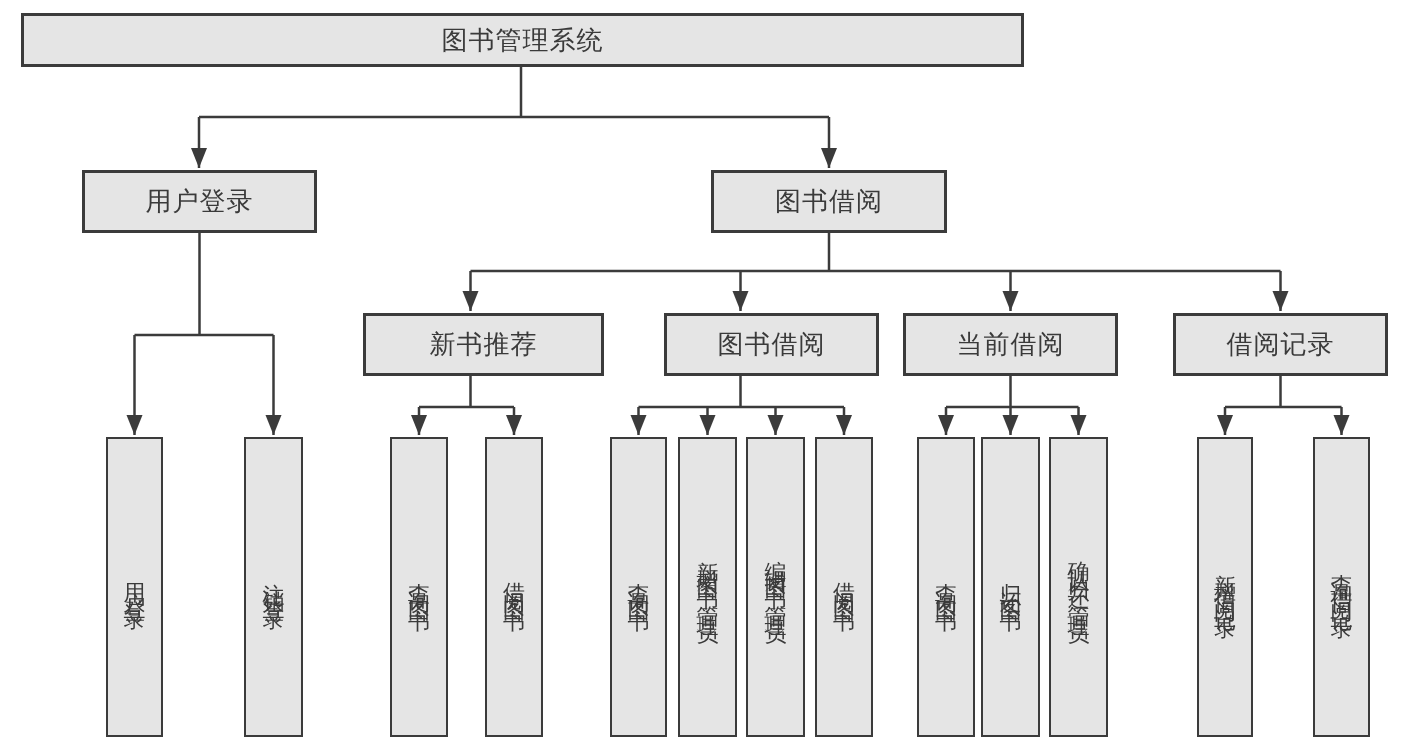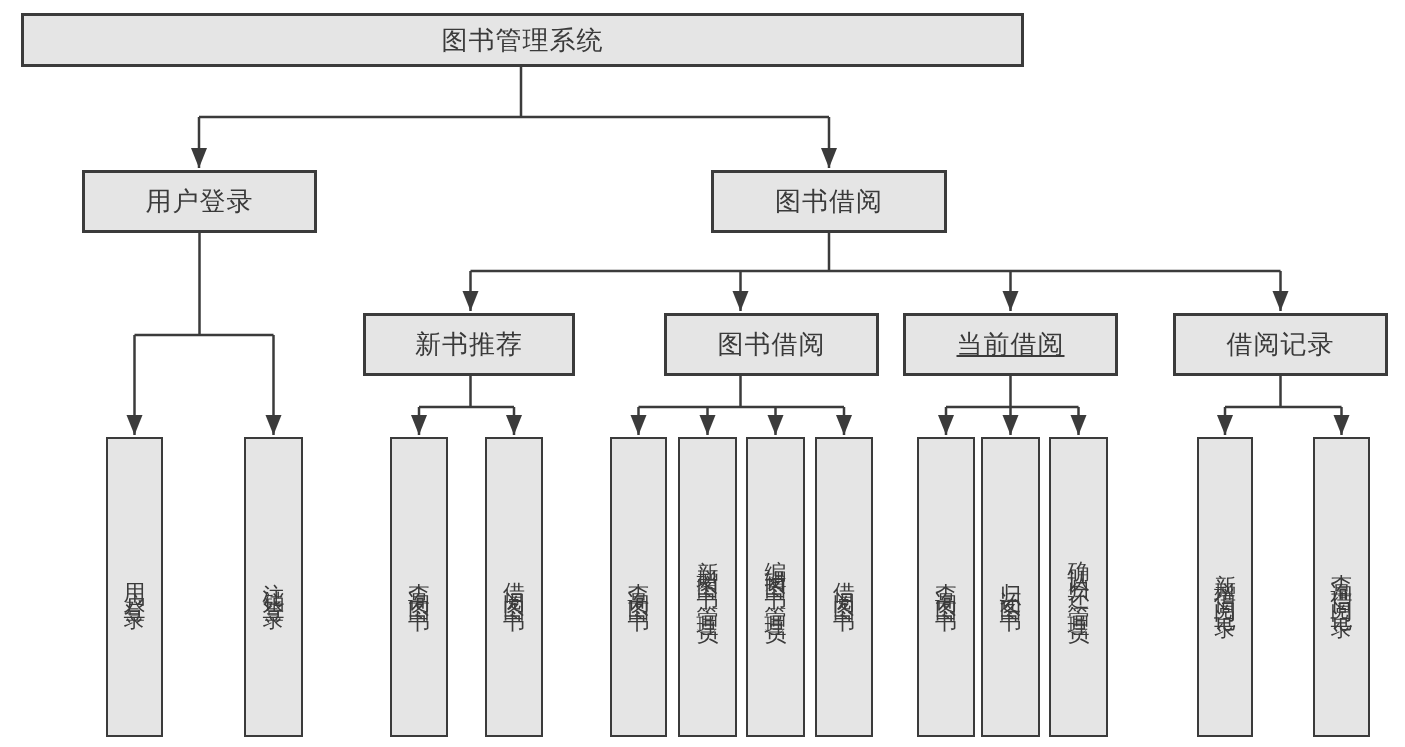--- a/index.html
+++ b/index.html
@@ -110,27 +110,27 @@
     <span>图书管理系统</span>
   </div>
 
   <div class="node hnode" style="left:82px;top:170px;width:235px;height:63px;">
     <span>用户登录</span>
   </div>
   <div class="node hnode" style="left:711px;top:170px;width:236px;height:63px;">
     <span>图书借阅</span>
   </div>
 
-  <div class="node hnode" style="left:363px;top:313px;width:212px;height:63px;">
+  <div class="node hnode" style="left:363px;top:313px;width:241px;height:63px;">
     <span>新书推荐</span>
   </div>
   <div class="node hnode" style="left:664px;top:313px;width:215px;height:63px;">
     <span>图书借阅</span>
   </div>
-  <div class="node hnode" style="left:903px;top:313px;width:215px;height:63px;text-decoration:underline;">
+  <div class="node hnode" style="left:903px;top:313px;width:215px;height:63px;">
     <span>当前借阅</span>
   </div>
   <div class="node hnode" style="left:1173px;top:313px;width:215px;height:63px;">
     <span>借阅记录</span>
   </div>
 
   <div class="node vnode" style="left:106px;top:437px;width:57px;height:300px;">
     <span class="vlabel">用户登录</span>
   </div>
   <div class="node vnode" style="left:244px;top:437px;width:59px;height:300px;">

